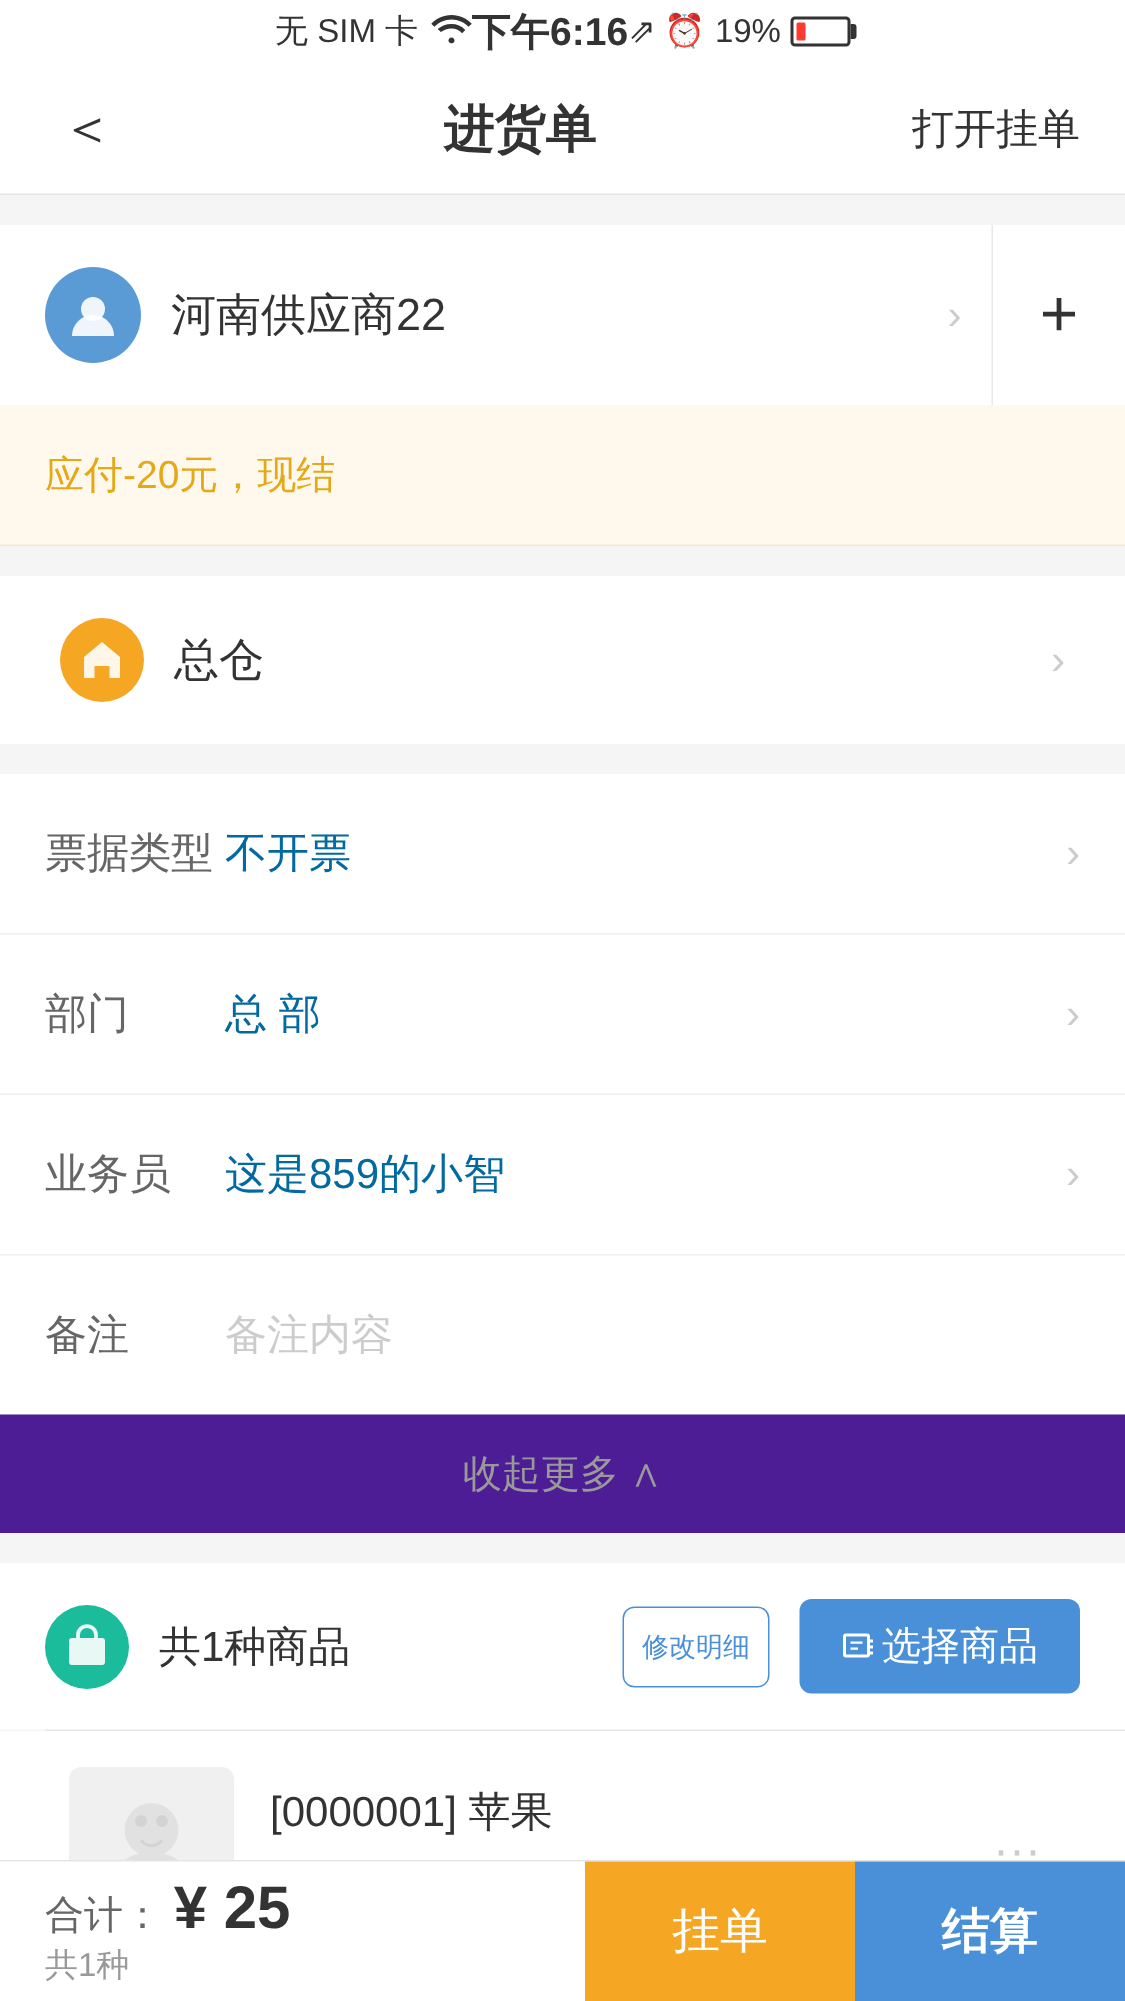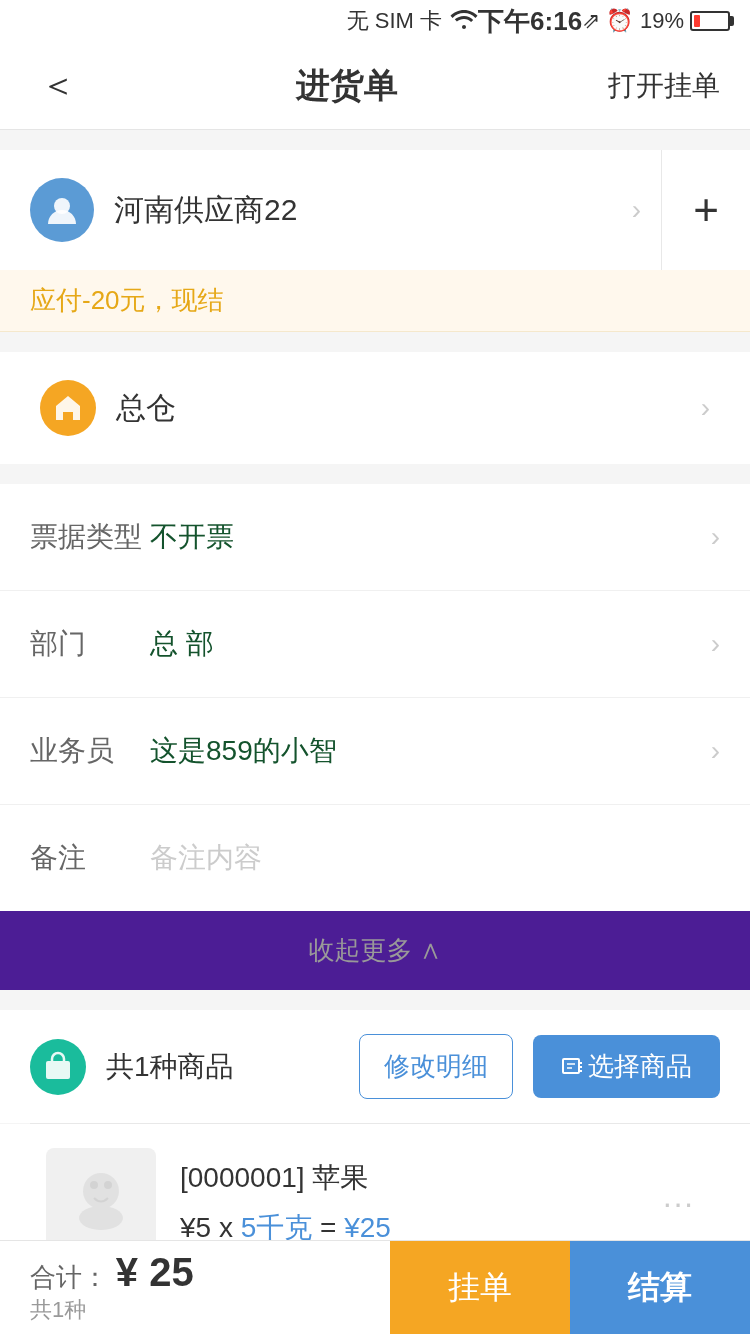--- a/index.html
+++ b/index.html
@@ -12,21 +12,21 @@
       font-size: 28px;
       color: #333;
     }
 
     
     .status-bar {
       background: #fff;
       height: 42px;
       display: flex;
       align-items: center;
-      justify-content: flex-end;
+      justify-content: center;
       padding: 0 20px;
       font-size: 22px;
       color: #333;
     }
     .status-left { display: flex; align-items: center; gap: 8px; }
     .status-center { font-size: 26px; font-weight: 600; }
     .status-right { display: flex; align-items: center; gap: 6px; font-size: 22px; }
     .battery-icon {
       width: 40px; height: 20px; border: 2px solid #333; border-radius: 3px; position: relative;
       display: flex; align-items: center; padding: 2px;
@@ -106,21 +106,21 @@
     }
     .supplier-add {
       width: 88px;
       display: flex; align-items: center; justify-content: center;
       font-size: 44px; color: #333; cursor: pointer;
     }
 
     
     .notice-bar {
       background: #fff8ed;
-      padding: 13px 30px;
+      padding: 29px 30px;
       font-size: 26px;
       color: #e6a817;
       border-bottom: 1px solid #f5e8cc;
     }
 
     
     .warehouse-section {
       background: #fff;
       display: flex;
       align-items: center;
@@ -152,21 +152,21 @@
     }
     .form-row:last-child { border-bottom: none; }
     .form-label {
       font-size: 28px;
       color: #666;
       width: 120px;
       flex-shrink: 0;
     }
     .form-value {
       font-size: 28px;
-      color: #14532d;
+      color: #0369a1;
       flex: 1;
     }
     .form-placeholder {
       font-size: 28px;
       color: #ccc;
       flex: 1;
     }
 
     
     .collapse-bar {
@@ -195,22 +195,22 @@
     .products-count {
       font-size: 28px;
       color: #333;
       flex: 1;
     }
     .btn-edit {
       border: 1.5px solid #4a90d9;
       color: #4a90d9;
       background: #fff;
       border-radius: 8px;
-      padding: 14px 24px;
-      font-size: 26px;
+      padding: 14px 12px;
+      font-size: 18px;
       cursor: pointer;
     }
     .btn-select {
       background: #4a90d9;
       color: #fff;
       border: none;
       border-radius: 8px;
       padding: 14px 28px;
       font-size: 26px;
       cursor: pointer;

